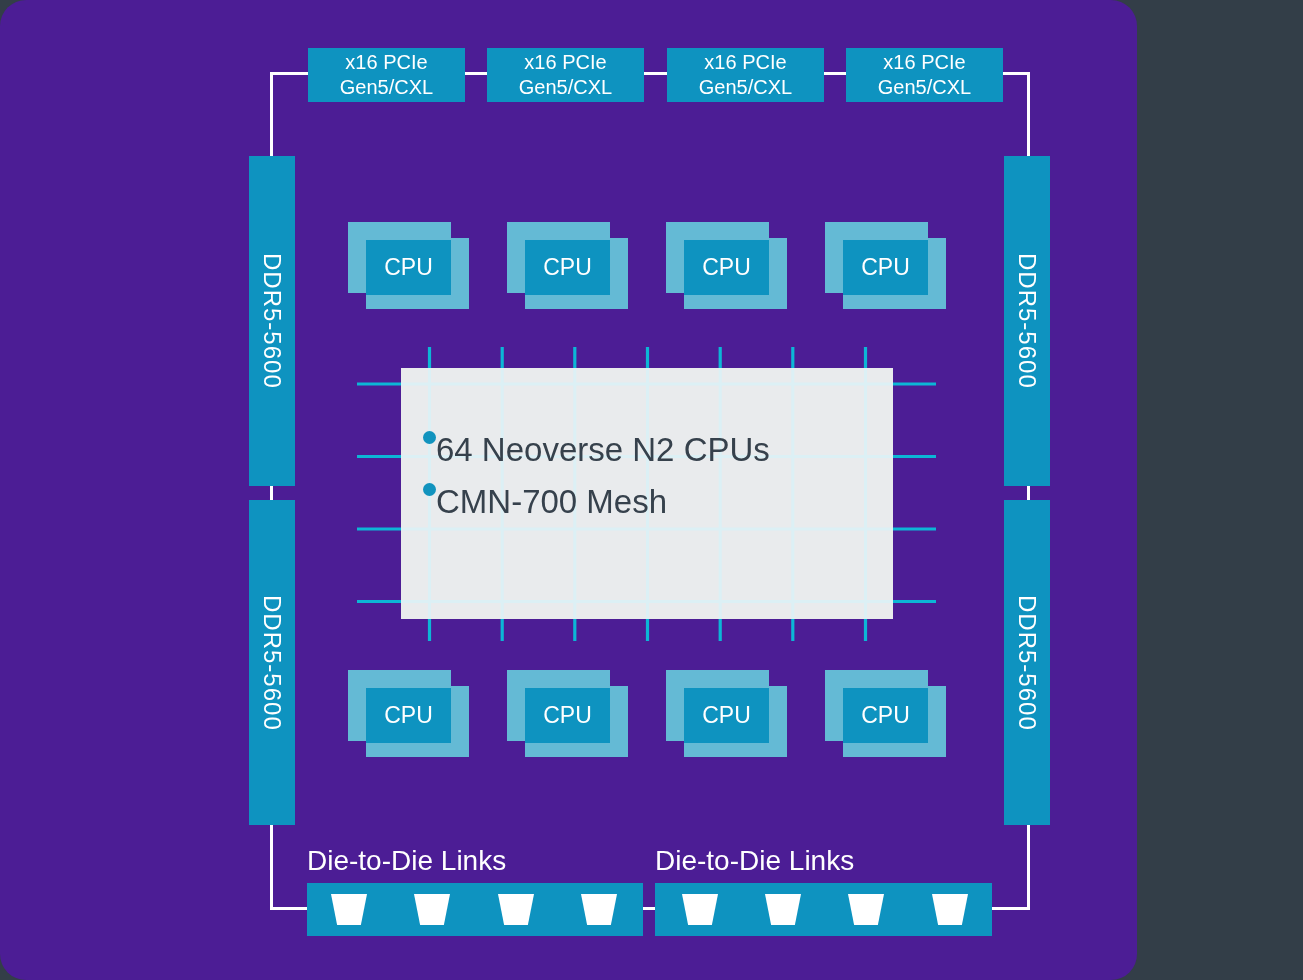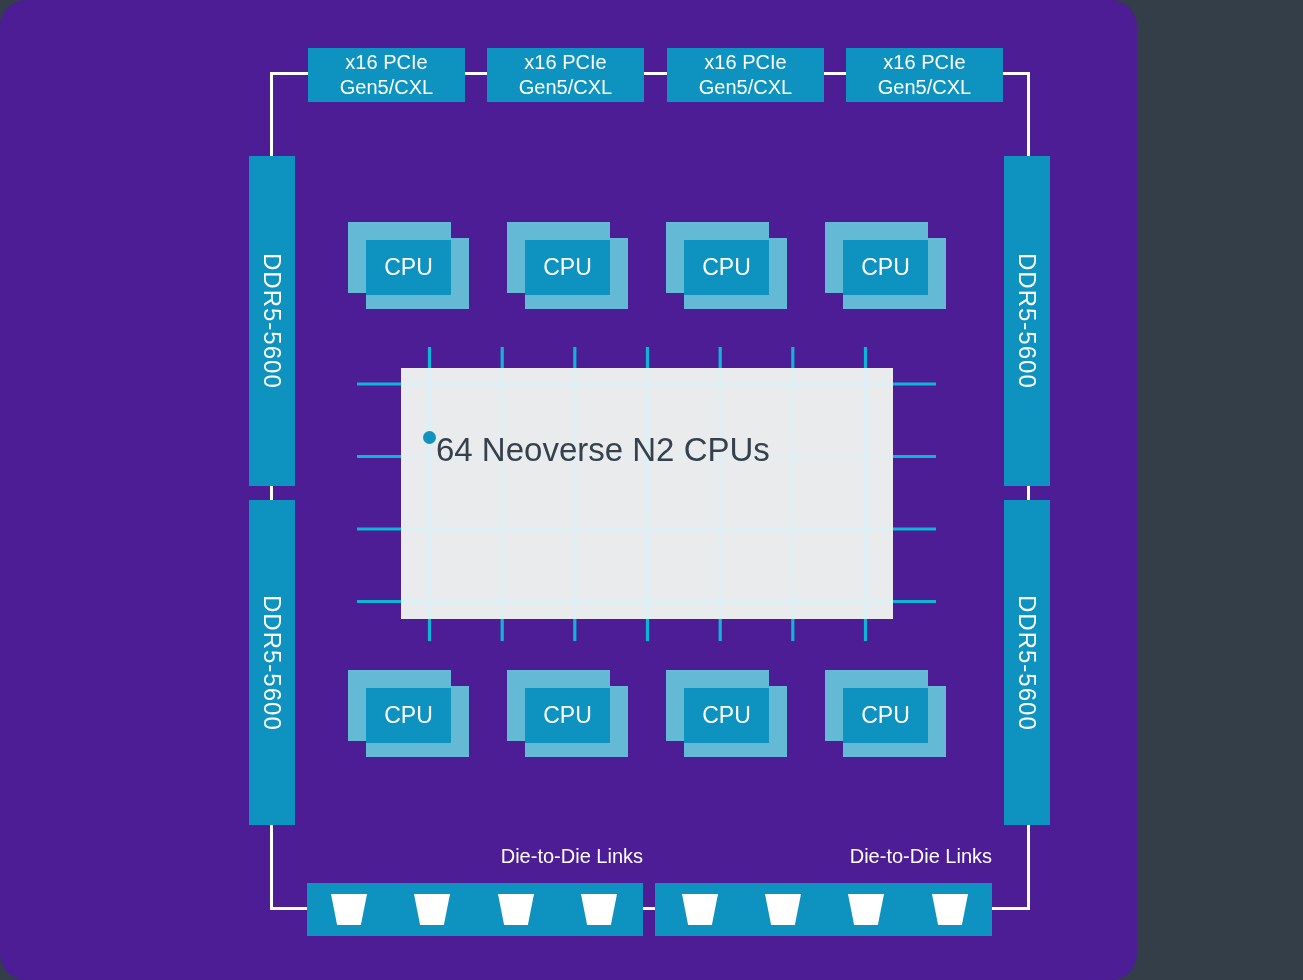--- a/index.html
+++ b/index.html
@@ -49,21 +49,21 @@
   .soc-panel{position:absolute;left:401px;top:368px;width:492px;height:251px;background:#e9ebed;}
   .panel-grid{position:absolute;left:0;top:0;width:492px;height:251px;}
   .feature-row{
     position:absolute;left:22px;height:34px;display:flex;align-items:flex-start;gap:0;
   }
   .feature-row.r1{top:63px}.feature-row.r2{top:115px}.feature-row.r3{top:168px}
   .feature-dot{width:13px;height:13px;border-radius:50%;background:#1193be;flex:0 0 auto;}
   .feature-text{font-size:33px;color:#36414c;white-space:nowrap;}
   
   .d2d-label{
-    position:absolute;top:845px;height:32px;color:#ffffff;font-size:20px;text-align:right;
+    position:absolute;top:845px;height:32px;color:#ffffff;font-size:28px;text-align:left;
   }
   .d2d-label-left{left:307px;width:336px}
   .d2d-label-right{left:655px;width:337px}
   .d2d-bar{position:absolute;top:883px;height:53px;background:#0e93c0;}
   .d2d-bar-left{left:307px;width:336px}
   .d2d-bar-right{left:655px;width:337px}
   .d2d-port{
     position:absolute;top:11px;width:36px;height:31px;background:#ffffff;
     -webkit-clip-path:polygon(0 0,100% 0,83% 100%,17% 100%);
     clip-path:polygon(0 0,100% 0,83% 100%,17% 100%);
@@ -171,20 +171,24 @@
         <line x1="0" y1="16" x2="492" y2="16"></line>
         <line x1="0" y1="88.5" x2="492" y2="88.5"></line>
         <line x1="0" y1="161" x2="492" y2="161"></line>
         <line x1="0" y1="233.5" x2="492" y2="233.5"></line>
       </g>
     </svg>
     <div class="feature-row r1">
       <span class="feature-dot"></span>
       <span class="feature-text">64 Neoverse N2 CPUs</span>
     </div>
+    <div class="feature-row r2">
+      <span class="feature-dot"></span>
+      <span class="feature-text">CMN-700 Mesh</span>
+    </div>
   </div>
 
   <div class="d2d-label d2d-label-left">Die-to-Die Links</div>
   <div class="d2d-label d2d-label-right">Die-to-Die Links</div>
 
   <div class="d2d-bar d2d-bar-left">
     <div class="d2d-port pL1"></div>
     <div class="d2d-port pL2"></div>
     <div class="d2d-port pL3"></div>
     <div class="d2d-port pL4"></div>

